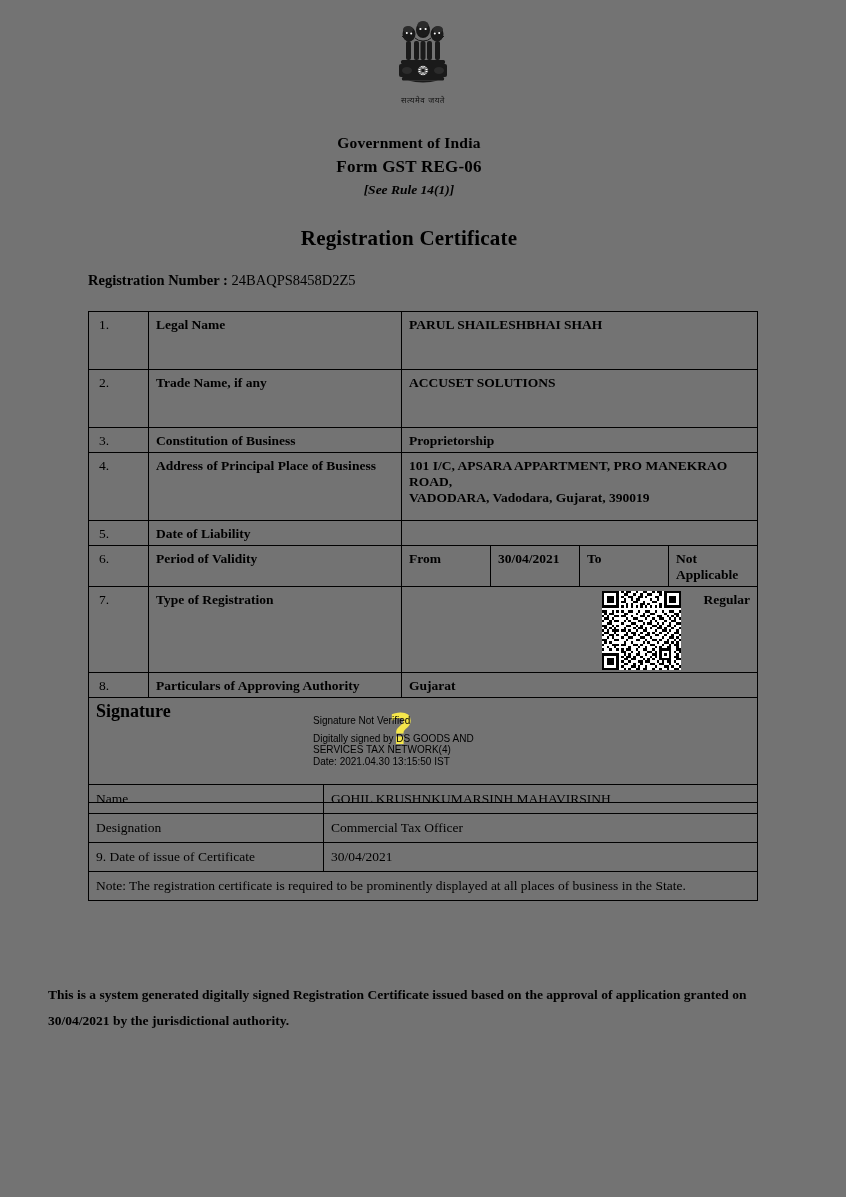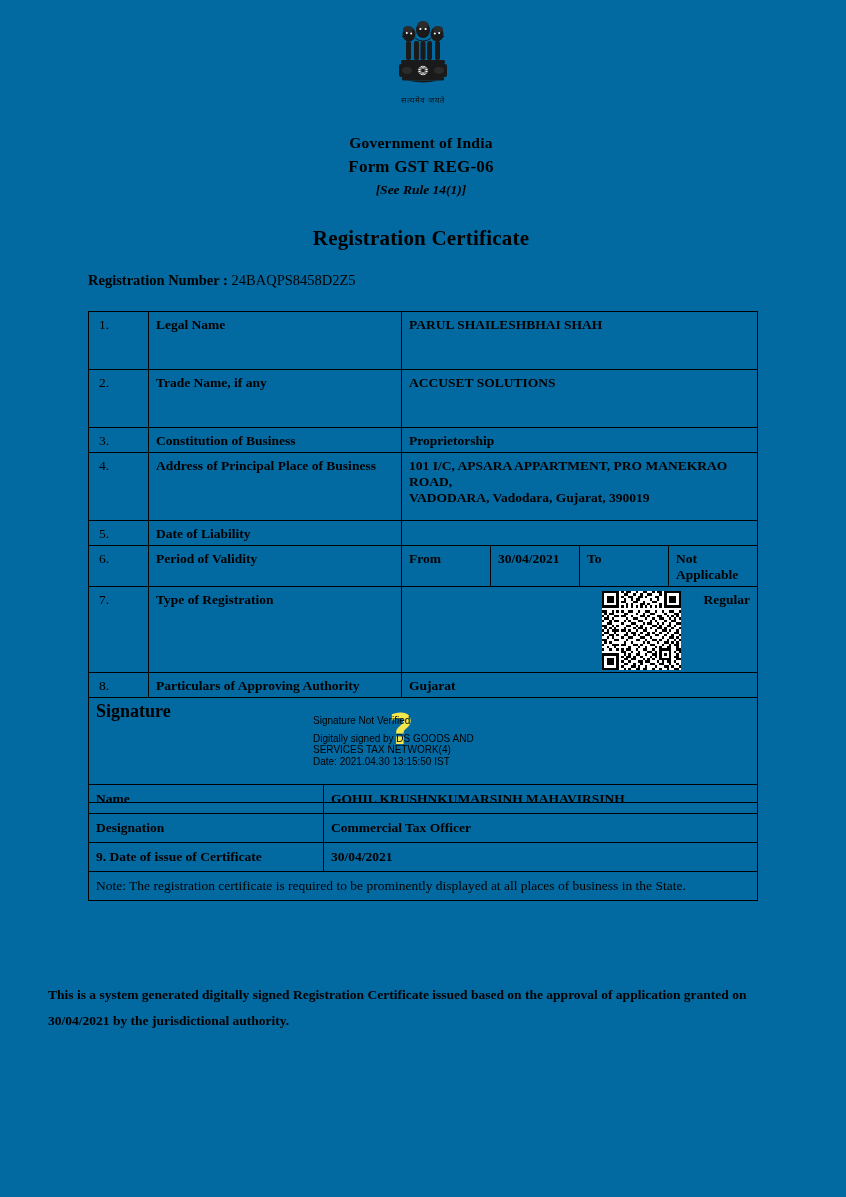--- a/index.html
+++ b/index.html
@@ -13,21 +13,21 @@
     position: relative;
     font-family: "Liberation Serif", serif;
     color: #000000;
     overflow: hidden;
   }
 
   .page {
     position: relative;
     width: 846px;
     height: 1197px;
-    background: #0369a1;
+    background: #737373;
   }
 
   
   .emblem-wrap {
     position: absolute;
     left: 0;
     top: 18px;
     width: 846px;
     text-align: center;
   }
@@ -40,21 +40,20 @@
     color: #111;
   }
 
   
   .head-block {
     position: absolute;
     left: 0;
     top: 132px;
     width: 818px;
     text-align: center;
-    padding-left: 12px;
   }
   .h-gov {
     font-size: 15.5px;
     font-weight: bold;
     letter-spacing: 0.2px;
     line-height: 22px;
   }
   .h-form {
     font-size: 17px;
     font-weight: bold;
@@ -161,21 +160,21 @@
     width: 670px;
     border-collapse: collapse;
     table-layout: fixed;
   }
   .tbl2 td {
     border: 1px solid #000;
     vertical-align: middle;
     padding: 5px 7px;
     font-size: 13.5px;
     line-height: 16px;
-    font-weight: bold;
+    font-weight: normal;
     height: 18px;
   }
   td.l2-lbl { width: 220px; }
   td.note-cell { font-weight: normal; }
 
   
   .footer {
     position: absolute;
     left: 48px;
     top: 982px;

